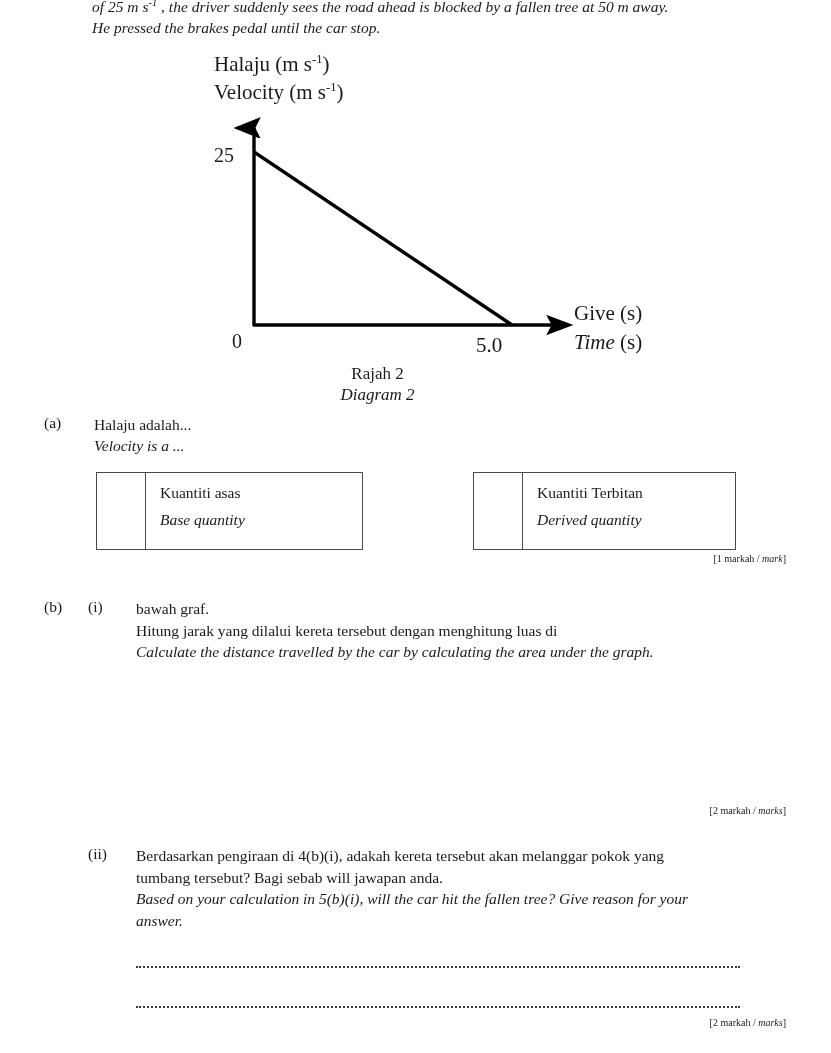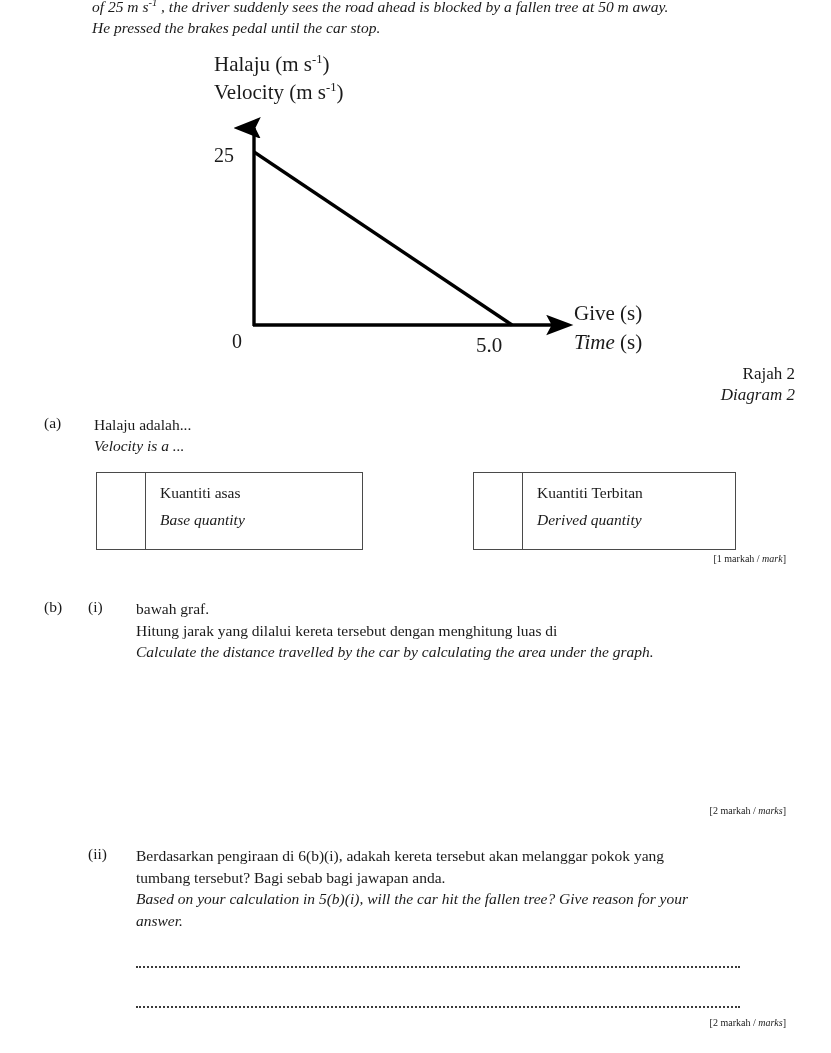--- a/index.html
+++ b/index.html
@@ -95,24 +95,23 @@
     line-height: 29px;
     white-space: nowrap;
   }
   .xaxis-title .en i { font-style: italic; margin-top: 13px; }
 
   .caption {
     position: absolute;
     left: 0;
     top: 318px;
     width: 755px;
-    text-align: right;
+    text-align: center;
     font-size: 17px;
     line-height: 21px;
-    margin-left: 40px;
   }
   .caption .ms { font-style: normal; }
   .caption .en { font-style: italic; }
 
   
   .q-a {
     position: absolute;
     left: 44px;
     top: 414px;
     width: 760px;
@@ -292,22 +291,22 @@
       <div>Hitung jarak yang dilalui kereta tersebut dengan menghitung luas di</div>
       <div class="en">Calculate the distance travelled by the car by calculating the area under the graph.</div>
     </div>
   </div>
 
   <div class="marks" style="top:805px;"><span>[2 markah / </span><span class="en">marks</span><span>]</span></div>
 
   <div id="q-bii">
     <span class="q-roman" style="top:0; left:44px;">(ii)</span>
     <div class="q-body" id="q-bii-body">
-      <div>Berdasarkan pengiraan di 6(b)(i), adakah kereta tersebut akan melanggar pokok yang</div>
-      <div>tumbang tersebut? Bagi sebab bagi jawapan anda.</div>
+      <div>Berdasarkan pengiraan di 4(b)(i), adakah kereta tersebut akan melanggar pokok yang</div>
+      <div>tumbang tersebut? Bagi sebab will jawapan anda.</div>
       <div class="en">Based on your calculation in 5(b)(i), will the car hit the fallen tree? Give reason for your</div>
       <div class="en">answer.</div>
     </div>
   </div>
 
   <div class="dots" id="dots-1"></div>
   <div class="dots" id="dots-2"></div>
 
   <div class="marks" style="top:1017px;"><span>[2 markah / </span><span class="en">marks</span><span>]</span></div>
 

